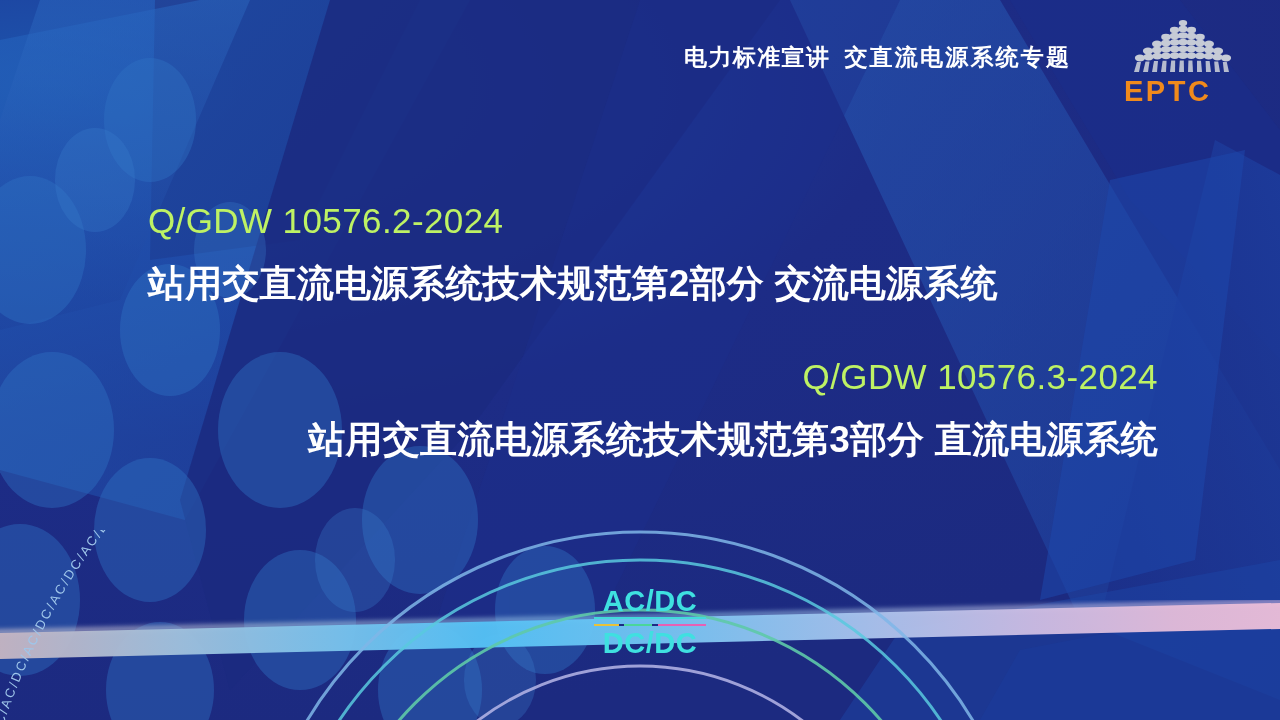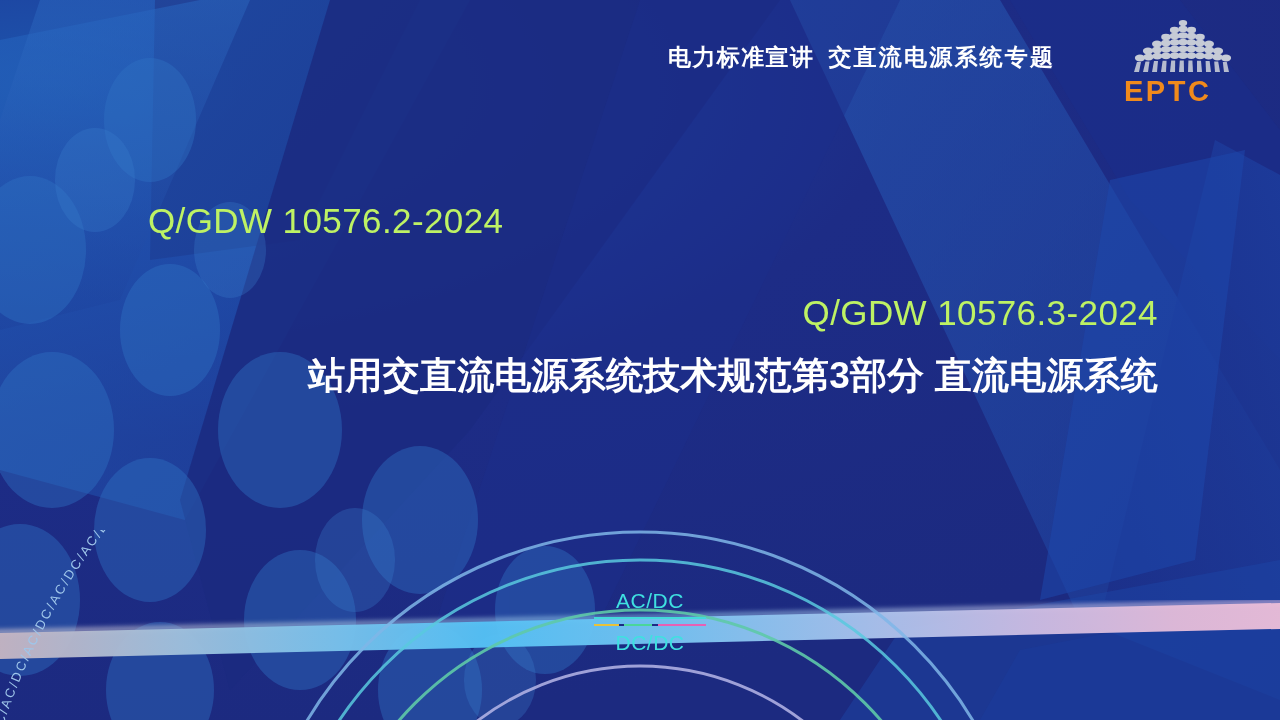--- a/index.html
+++ b/index.html
@@ -58,21 +58,21 @@
     font-family:"Liberation Sans","DejaVu Sans",sans-serif;
     font-size:13px; letter-spacing:2.2px; font-weight:500;
     fill:#9fc6ea;
   }
 
   
   .header{
     position:absolute; top:0; left:0; width:1280px; height:120px;
   }
   .header-title{
-    position:absolute; left:668px; top:42px;
+    position:absolute; left:684px; top:42px;
     font-size:23px; font-weight:700; color:#ffffff;
     letter-spacing:1.4px; white-space:nowrap;
   }
   .header-title .sep{ display:inline-block; width:14px; }
   .header-title .sub{ font-weight:700; letter-spacing:2.2px; }
 
   
   .logo{
     position:absolute; left:1124px; top:18px; width:118px; height:90px;
   }
@@ -97,21 +97,21 @@
     letter-spacing:.2px; line-height:64px; white-space:nowrap;
   }
   .title-group + .title-group{ margin-top:30px;text-align:right; }
 
   
   .emblem{
     position:absolute; left:592px; top:586px; width:116px; height:72px;
     text-align:center;
   }
   .emblem-row{
-    font-size:21px; font-weight:400; line-height:30px;
+    font-size:29px; font-weight:700; line-height:30px;
     color:#3fe0e0; letter-spacing:.5px;
   }
   .emblem-rule{
     position:relative; height:10px; margin:1px 0 1px;
   }
   .emblem-rule .l1,.emblem-rule .l2{
     position:absolute; left:2px; right:2px; height:2px;
     background:#43dada;
   }
   .emblem-rule .l1{ top:0; }
@@ -292,20 +292,21 @@
         </svg>
       </div>
       <div class="logo-text">EPTC</div>
     </div>
   </div>
 
   <div class="titles">
 
     <div class="title-group">
       <div class="std-code">Q/GDW 10576.2-2024</div>
+      <div class="std-name">站用交直流电源系统技术规范第2部分 交流电源系统</div>
     </div>
 
     <div class="title-group">
       <div class="std-code">Q/GDW 10576.3-2024</div>
       <div class="std-name">站用交直流电源系统技术规范第3部分 直流电源系统</div>
     </div>
 
   </div>
 
   <div class="emblem">

